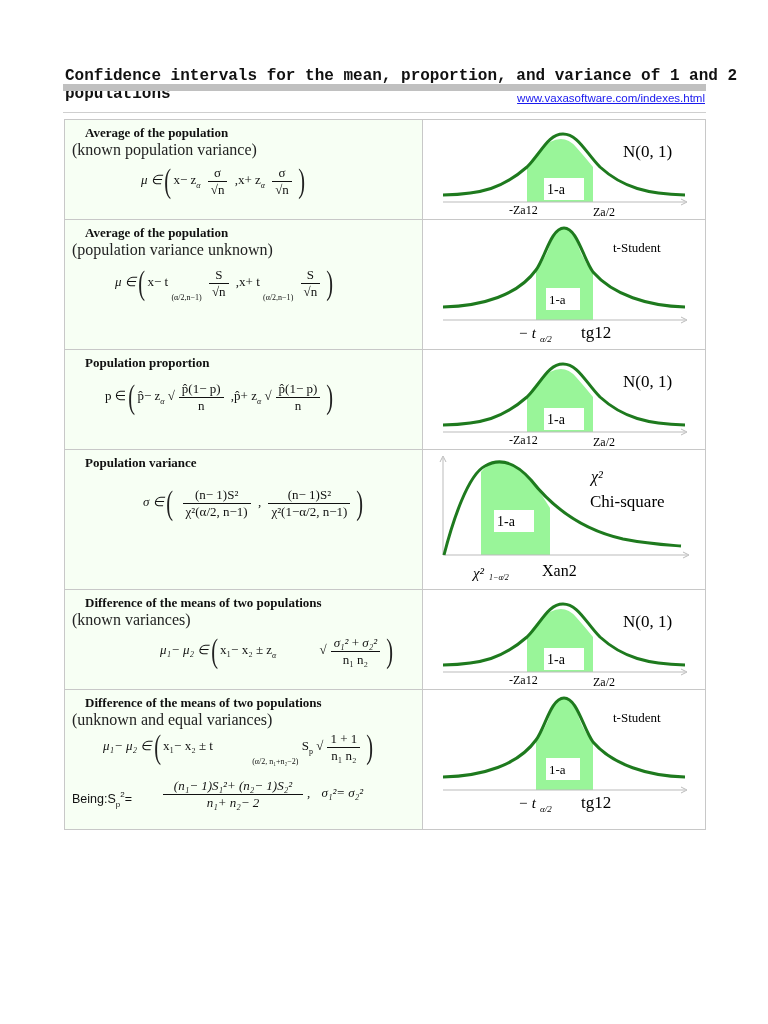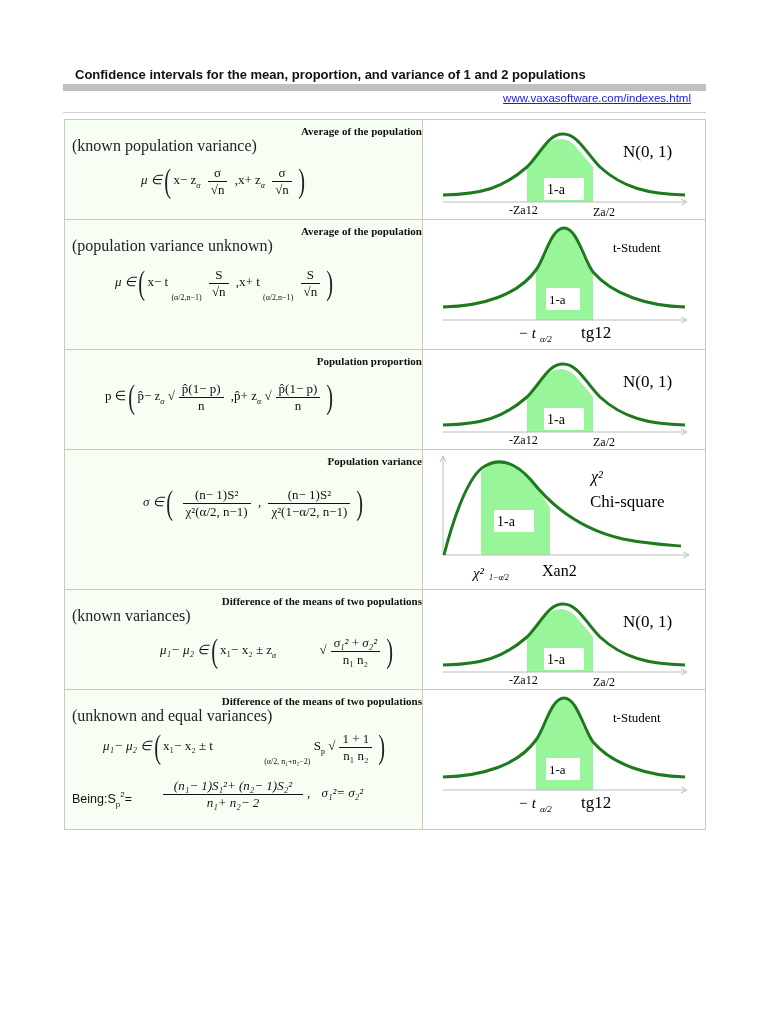--- a/index.html
+++ b/index.html
@@ -1,25 +1,25 @@
 <!DOCTYPE html>
 <html><head>
 <meta charset="utf-8">
 <style>
   html, body { margin: 0; padding: 0; background: #ffffff; }
   body { width: 768px; height: 1024px; position: relative; overflow: hidden; font-family: "Liberation Serif", serif; color: #111; }
-  .title { position: absolute; left: 75px; top: 67px; font-weight: bold; font-size: 13px; font-family: Liberation Sans, sans-serif; }
+  .title { position: absolute; left: 65px; top: 67px; font-weight: bold; font-size: 16px; font-family: Liberation Mono, monospace; }
   .title-bar { position: absolute; left: 63px; top: 84px; width: 643px; height: 7px; background: #c0c0c0; }
-  .link { position: absolute; right: 77px; top: 92px; font-family: "Liberation Sans", sans-serif; font-size: 11.5px; color: #1a1aee; text-decoration: underline; }
+  .link { position: absolute; right: 63px; top: 92px; font-family: "Liberation Sans", sans-serif; font-size: 11.5px; color: #1a1aee; text-decoration: underline; }
   .sep { position: absolute; left: 63px; top: 112px; width: 643px; height: 1px; background: #cfcfcf; }
   table.grid { position: absolute; left: 64px; top: 119px; width: 642px; border-collapse: collapse; }
   table.grid td { border: 1.5px solid #c8c8c8; vertical-align: top; padding: 0; }
   td.formula { width: 360px; background: #f7fff4; position: relative; }
   td.graph { width: 282px; background: #ffffff; position: relative; }
-  .h { font-family: "Liberation Serif", serif; font-weight: bold; font-size: 11px; margin: 5px 0 0 20px; text-align: right; }
+  .h { font-family: "Liberation Serif", serif; font-weight: bold; font-size: 13px; margin: 5px 0 0 20px; }
   .sub { font-family: Liberation Serif, serif; font-size: 16px; margin: 0 0 0 7px; color: #222; }
   .eq { position: absolute; font-family: "Liberation Serif", serif; font-size: 13px; white-space: nowrap; }
   .eq i { font-style: italic; }
   .frac { display: inline-block; vertical-align: middle; text-align: center; margin: 0 4px; }
   .frac .num { display: block; padding: 0 3px; }
   .frac .den { display: block; border-top: 1px solid #111; padding: 0 3px; }
   .paren { font-size: 34px; font-weight: 100; vertical-align: middle; transform: scaleX(0.6); display: inline-block; color: #222; }
   .small { font-size: 8px; }
   .sub-idx { font-size: 8px; vertical-align: -4px; }
   .sup-idx { font-size: 8px; vertical-align: 6px; }
@@ -169,21 +169,21 @@
       </svg>
     </td>
   </tr>
 
   <tr style="height:140px;">
     <td class="formula">
       <div class="h">Difference of the means of two populations</div>
       <div class="sub">(unknown and equal variances)</div>
       <div class="eq" style="left:38px; top:38px;">
         <i>μ₁− μ₂ ∈</i><span class="paren">(</span><span>x₁− x₂ ± t</span>
-        <span class="small" style="vertical-align:-14px; margin-left:48px;">(<span>α/2, n₁+n₂−2</span>)</span>
+        <span class="small" style="vertical-align:-14px; margin-left:36px;">(<span>α/2, n₁+n₂−2</span>)</span>
         <span>S</span><span class="sub-idx">p</span>
         <span>√</span><span class="frac"><span class="num"><span>1</span> + <span>1</span></span><span class="den"><span>n₁</span> <span>n₂</span></span></span><span class="paren">)</span>
       </div>
       <div class="being" style="left:7px; top:100px;">
         <span>Being:S</span><span class="sub-idx">p</span><span class="sup-idx">2</span><span>=</span>
       </div>
       <div class="eq" style="left:94px; top:88px;">
         <span class="frac" style="min-width:140px;font-style:italic;"><span class="num">(n₁− 1)S₁²+ (n₂− 1)S₂²</span><span class="den">n₁+ n₂− 2</span></span>,
         <i style="margin-left:8px;">σ₁²= σ₂²</i>
       </div>

